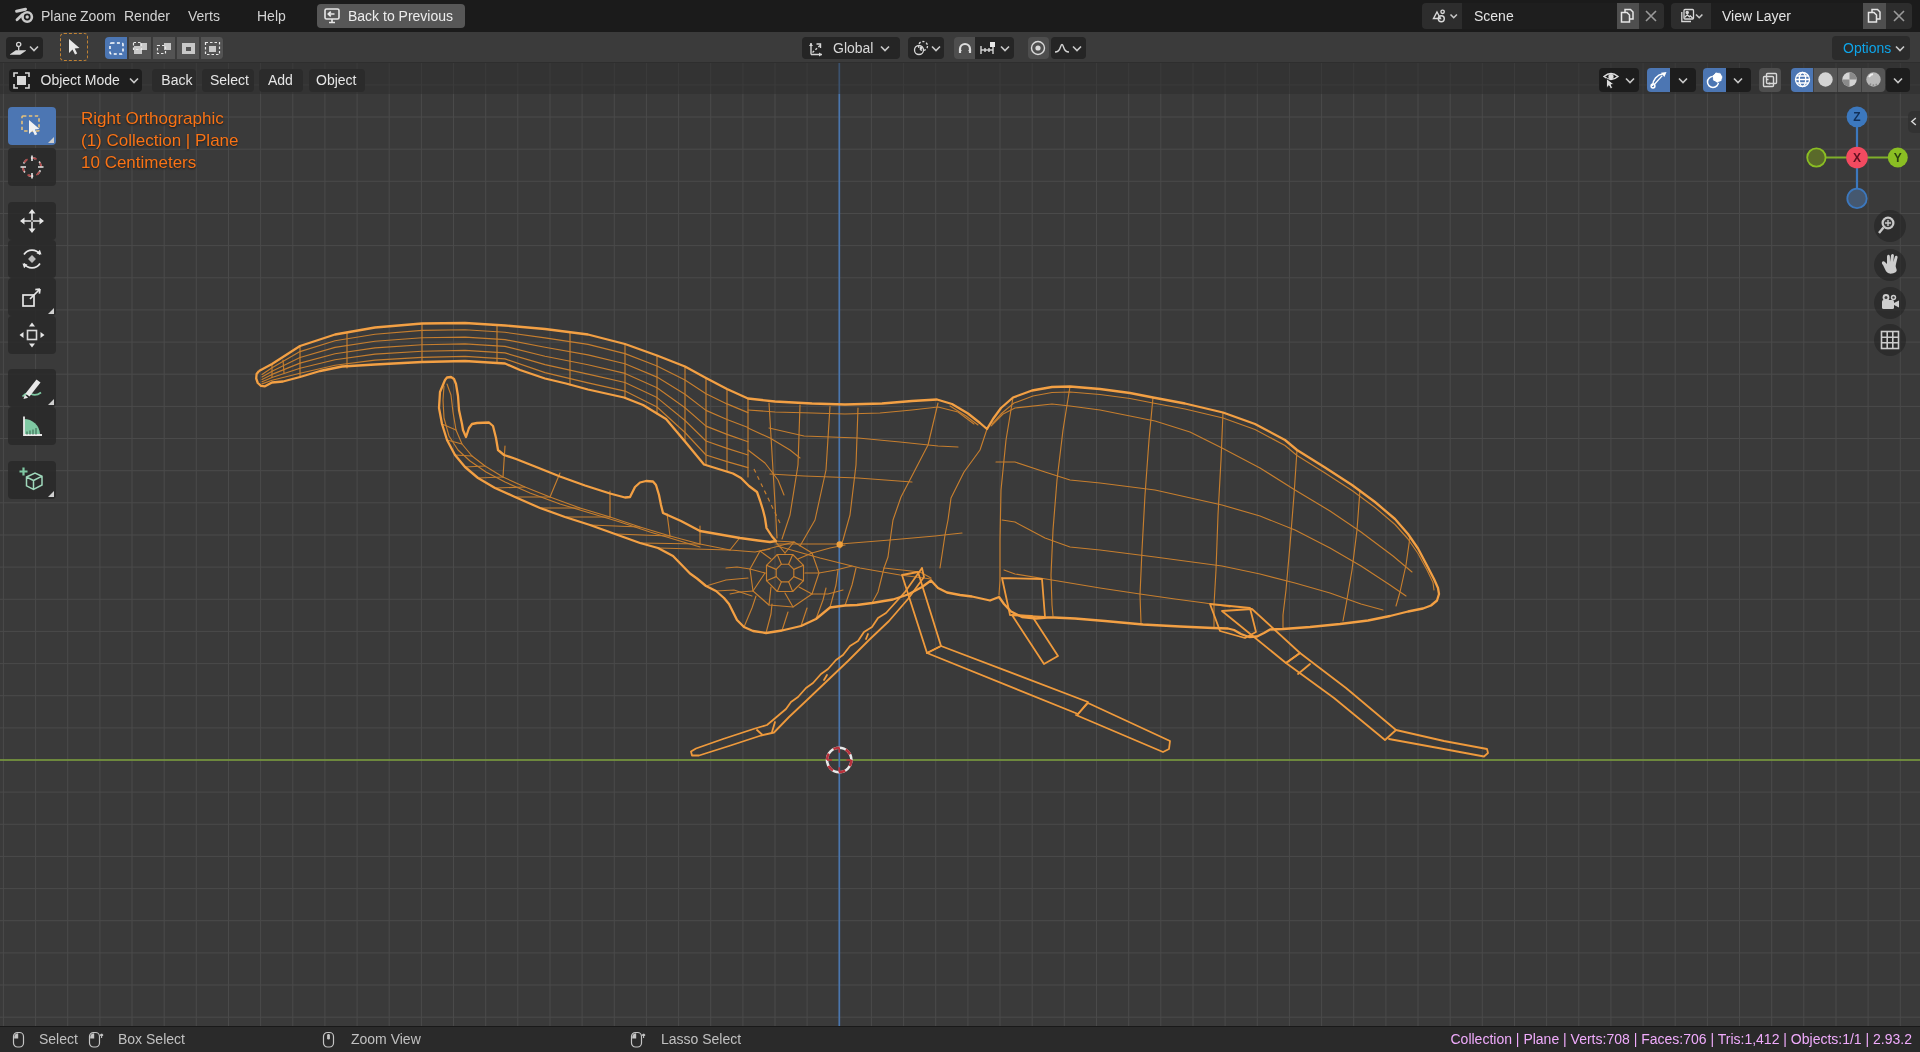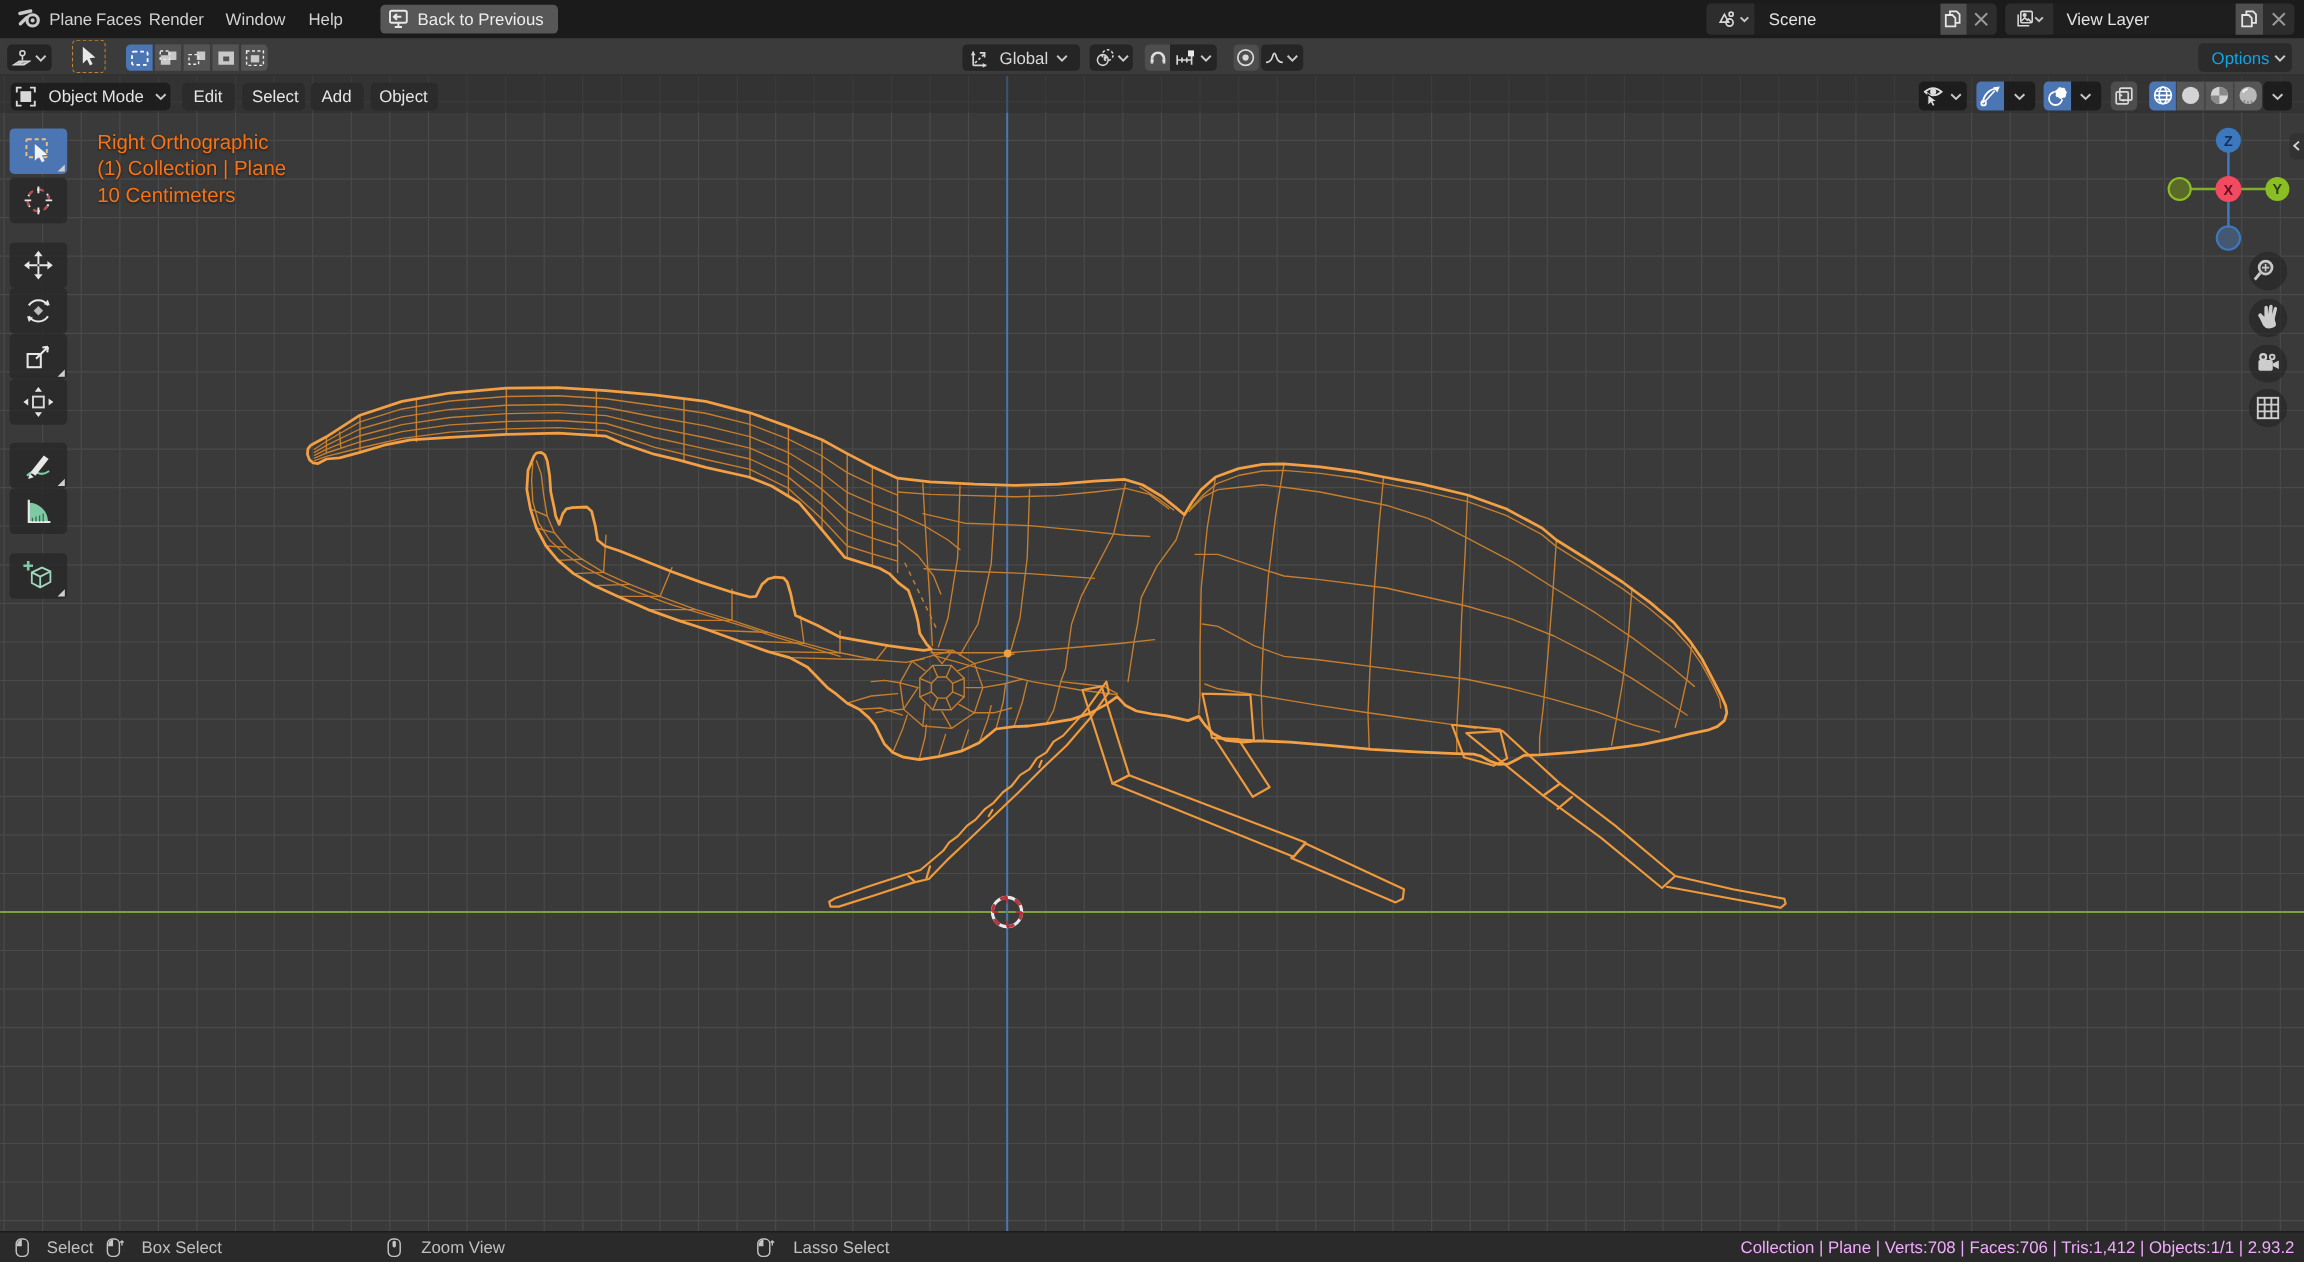--- a/index.html
+++ b/index.html
@@ -255,23 +255,23 @@
 <div id="topbar" class="abs"></div>
 <svg class="abs" style="left:8px;top:0px" width="32" height="32" viewBox="0 0 32 32">
     <g stroke="#c9c9c9" fill="none" stroke-linecap="round">
       <circle cx="19.2" cy="17" r="4.7" stroke-width="2.6"></circle>
       <path d="M8.6,11.2 L17.5,9.2" stroke-width="3"></path>
       <path d="M14.4,14.6 L9,19.8" stroke-width="2.8"></path>
     </g>
     <circle cx="19.2" cy="17" r="1.7" fill="#c9c9c9"></circle>
   </svg>
 <div class="mtxt" style="left:41px">Plane</div>
-<div class="mtxt" style="left:80px">Faces</div>
+<div class="mtxt" style="left:80px">Zoom</div>
 <div class="mtxt" style="left:124px">Render</div>
-<div class="mtxt" style="left:188px">Window</div>
+<div class="mtxt" style="left:188px">Verts</div>
 <div class="mtxt" style="left:257px">Help</div>
 <div class="abs" style="left:317px;top:4px;width:148px;height:24px;background:#575757;border-radius:4px"></div>
 <svg class="abs" style="left:323px;top:6px" width="18" height="19" viewBox="0 0 18 19">
     <g fill="none" stroke="#e8e8e8" stroke-width="1.6">
       <rect x="2" y="3" width="14" height="10" rx="1.5"></rect>
       <path d="M9,13 L9,16 M6,16.5 L12,16.5"></path>
       <path d="M11.5,8 L5.5,8 M7.8,5.6 L5.3,8 L7.8,10.4" stroke-width="1.7"></path>
     </g>
   </svg>
 <div class="abs" style="left:348px;top:4px;height:24px;line-height:24px;font-size:14px;color:#ededed">Back to Previous</div>
@@ -424,21 +424,21 @@
     <g fill="none" stroke="#d9d9d9" stroke-width="1.6">
       <path d="M2,6 L2,2 L6,2 M13,2 L17,2 L17,6 M17,13 L17,17 L13,17 M6,17 L2,17 L2,13"></path>
     </g>
     <rect x="5" y="5" width="9" height="9" fill="#d9d9d9"></rect>
   </svg>
 <div class="abs" style="left:40.5px;top:68.5px;height:23.5px;line-height:23.5px;font-size:14px;color:#e3e3e3">Object Mode</div>
 <svg class="abs" style="left:129px;top:77px" width="10" height="7" viewBox="0 0 10 7">
     <path d="M1,1.5 L5,5.5 L9,1.5" fill="none" stroke="#c9c9c9" stroke-width="1.6"></path>
   </svg>
 <div class="abs" style="left:151.5px;top:68.5px;width:44.5px;height:23.5px;background:#2b2b2b;border-radius:4px"></div>
-<div class="abs" style="left:161.3px;top:68.5px;height:23.5px;line-height:23.5px;font-size:14px;color:#e6e6e6">Edit</div>
+<div class="abs" style="left:161.3px;top:68.5px;height:23.5px;line-height:23.5px;font-size:14px;color:#e6e6e6">Back</div>
 <div class="abs" style="left:202px;top:68.5px;width:51.5px;height:23.5px;background:#2b2b2b;border-radius:4px"></div>
 <div class="abs" style="left:210px;top:68.5px;height:23.5px;line-height:23.5px;font-size:14px;color:#e6e6e6">Select</div>
 <div class="abs" style="left:259px;top:68.5px;width:44px;height:23.5px;background:#2b2b2b;border-radius:4px"></div>
 <div class="abs" style="left:268px;top:68.5px;height:23.5px;line-height:23.5px;font-size:14px;color:#e6e6e6">Add</div>
 <div class="abs" style="left:308.5px;top:68.5px;width:56.5px;height:23.5px;background:#2b2b2b;border-radius:4px"></div>
 <div class="abs" style="left:316px;top:68.5px;height:23.5px;line-height:23.5px;font-size:14px;color:#e6e6e6">Object</div>
 <div class="abs" style="left:1599px;top:68px;width:40px;height:24px;background:#1d1d1d;border-radius:4px"></div>
 <svg class="abs" style="left:1603px;top:70px" width="19" height="19" viewBox="0 0 19 19">
     <g fill="none" stroke="#dddddd" stroke-width="1.5">
       <path d="M1,6.5 Q8,0.5 15,6.5 Q8,12.5 1,6.5 Z"></path>

